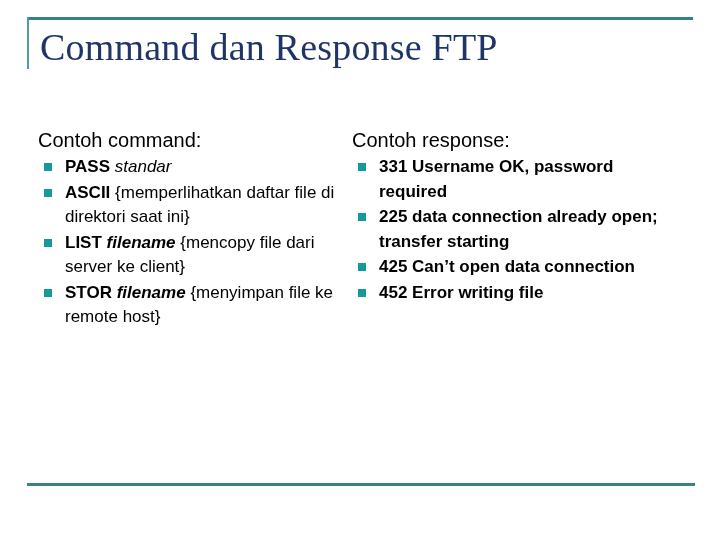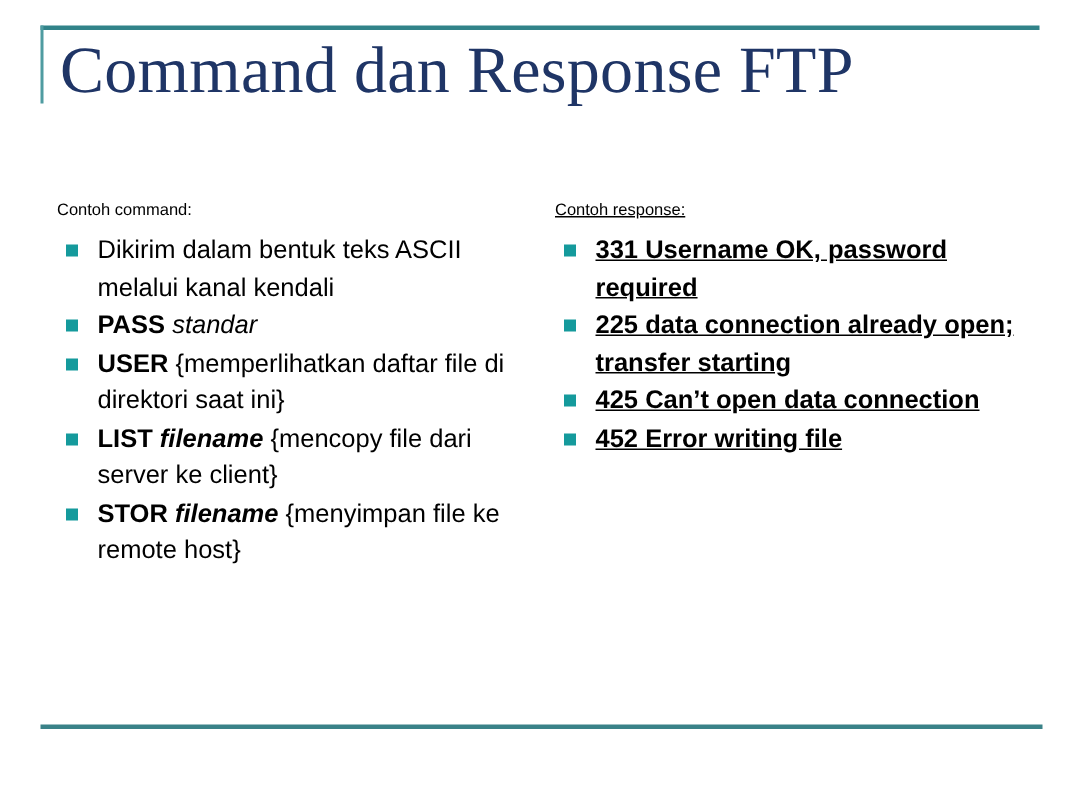--- a/index.html
+++ b/index.html
@@ -31,21 +31,21 @@
     width: 2px;
     height: 52px;
     background: #4f9ca1;
   }
   #page-title {
     position: absolute;
     left: 40px;
     top: 24px;
     width: 640px;
     font-family: "Liberation Serif", serif;
-    font-size: 44px;
+    font-size: 38px;
     line-height: 46px;
     color: #1f3566;
     letter-spacing: 0.2px;
     white-space: nowrap;
   }
 
   
   #footer-rule {
     position: absolute;
     left: 27px;
@@ -57,26 +57,26 @@
 
   
   .column {
     position: absolute;
     top: 128px;
     font-size: 17px;
     line-height: 24.5px;
     color: #000000;
   }
   #column-left  { left: 38px;  width: 320px; }
-  #column-right { left: 370px; width: 325px; text-decoration: underline; }
+  #column-right { left: 352px; width: 325px; }
 
   .column-heading {
     margin: 0 0 2px 0;
     font-weight: normal;
-    font-size: 11px;
+    font-size: 20px;
     line-height: 25px;
   }
 
   ul.bullet-list {
     list-style: none;
     margin: 0;
     padding: 0;
   }
   ul.bullet-list > li {
     position: relative;
@@ -105,32 +105,31 @@
 <div id="title-rule-left"></div>
 <div id="page-title">Command dan Response FTP</div>
 
 <div class="column" id="column-left">
   <p class="column-heading">Contoh command:</p>
 
   <ul class="bullet-list">
 
     <li>
       <span class="bullet-marker"></span>
-      <span class="li-text">Dikirim dalam bentuk teks ASCII melalui kanal kendali</span>
     </li>
 
 
     <li>
       <span class="bullet-marker"></span>
       <span class="cmd">PASS</span><span> </span><span class="arg-plain">standar</span>
     </li>
 
     <li>
       <span class="bullet-marker"></span>
-      <span class="cmd">USER</span><span> </span><span class="note">{memperlihatkan daftar file di direktori saat ini}</span>
+      <span class="cmd">ASCII</span><span> </span><span class="note">{memperlihatkan daftar file di direktori saat ini}</span>
     </li>
 
     <li>
       <span class="bullet-marker"></span>
       <span class="cmd">LIST</span><span> </span><span class="arg">filename</span><span> </span><span class="note">{mencopy file dari server ke client}</span>
     </li>
 
     <li>
       <span class="bullet-marker"></span>
       <span class="cmd">STOR</span><span> </span><span class="arg">filename</span><span> </span><span class="note">{menyimpan file ke remote host}</span>

